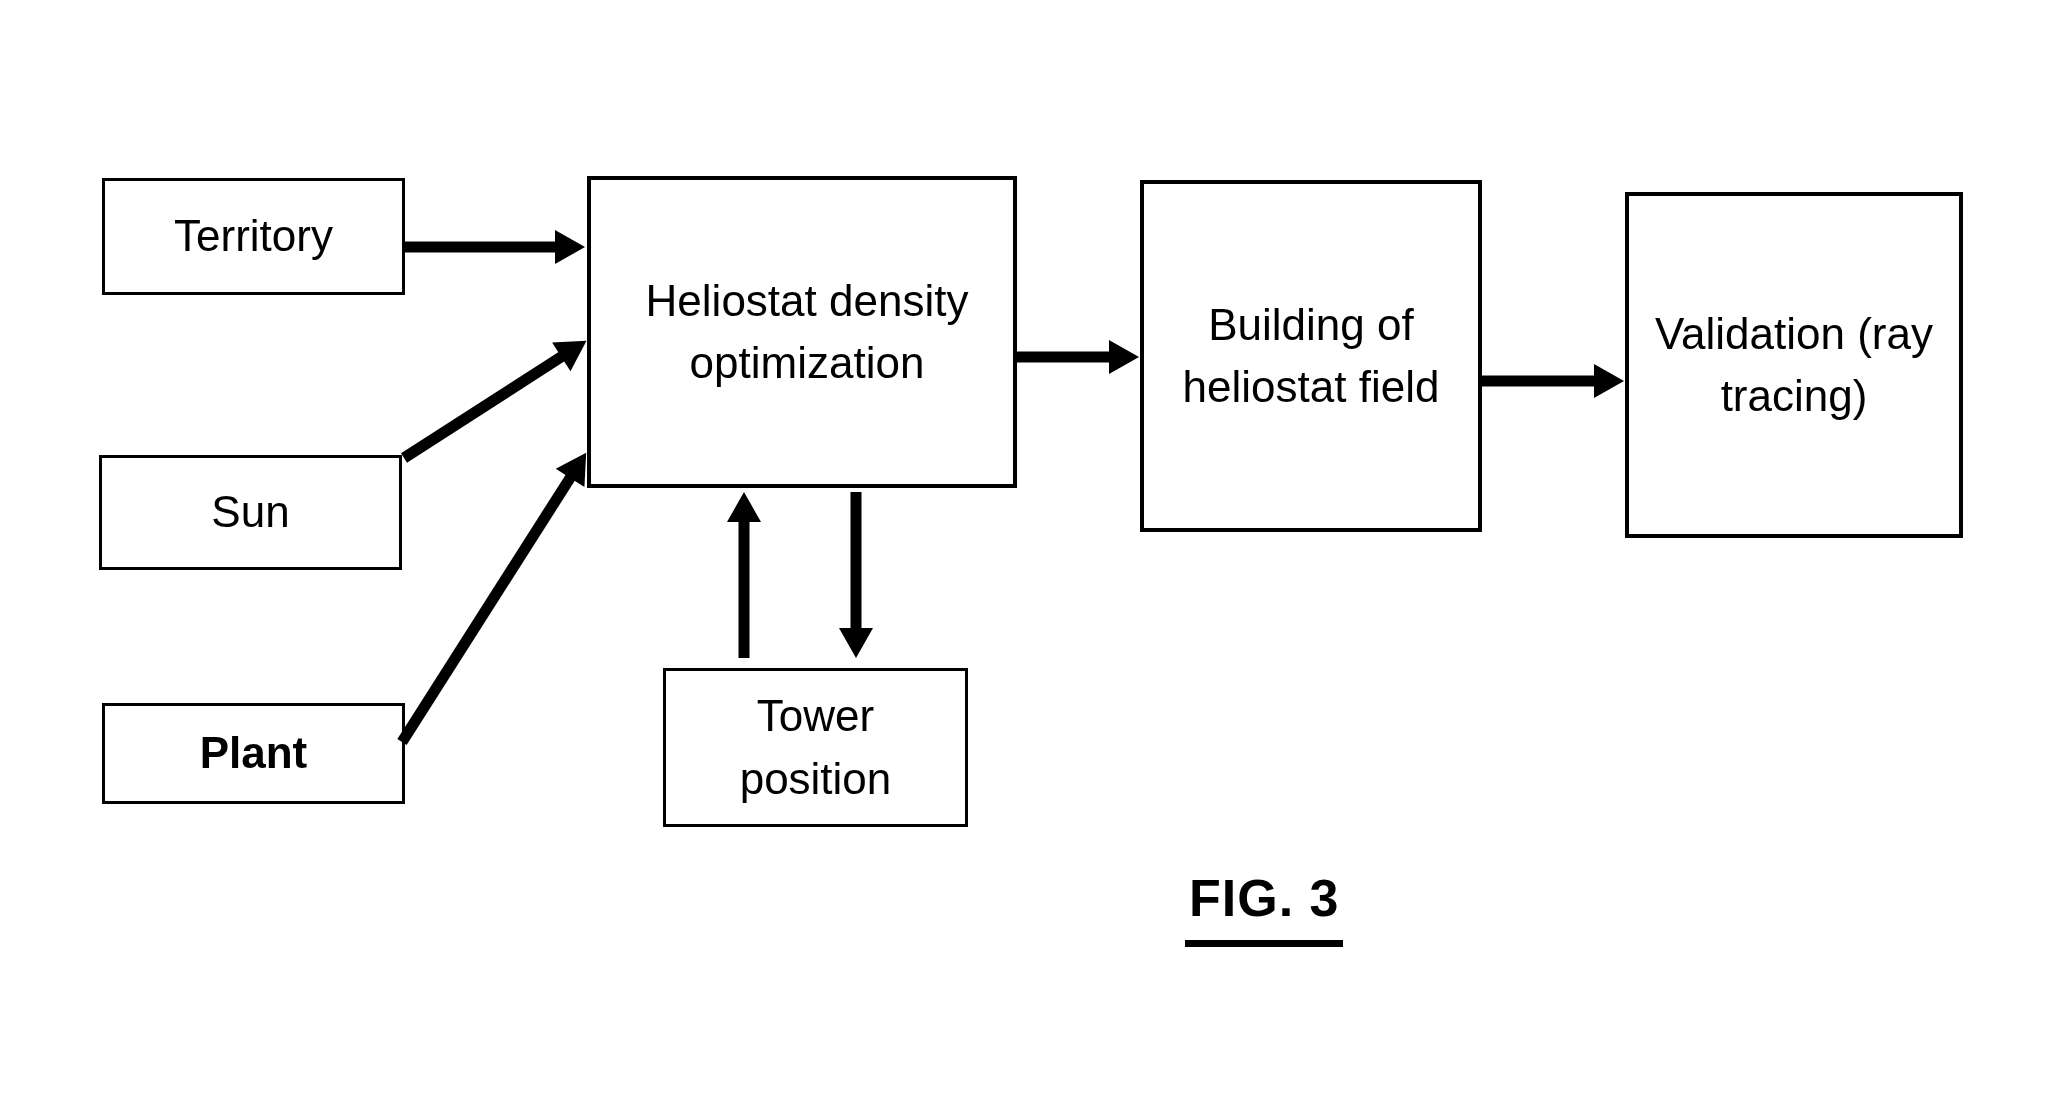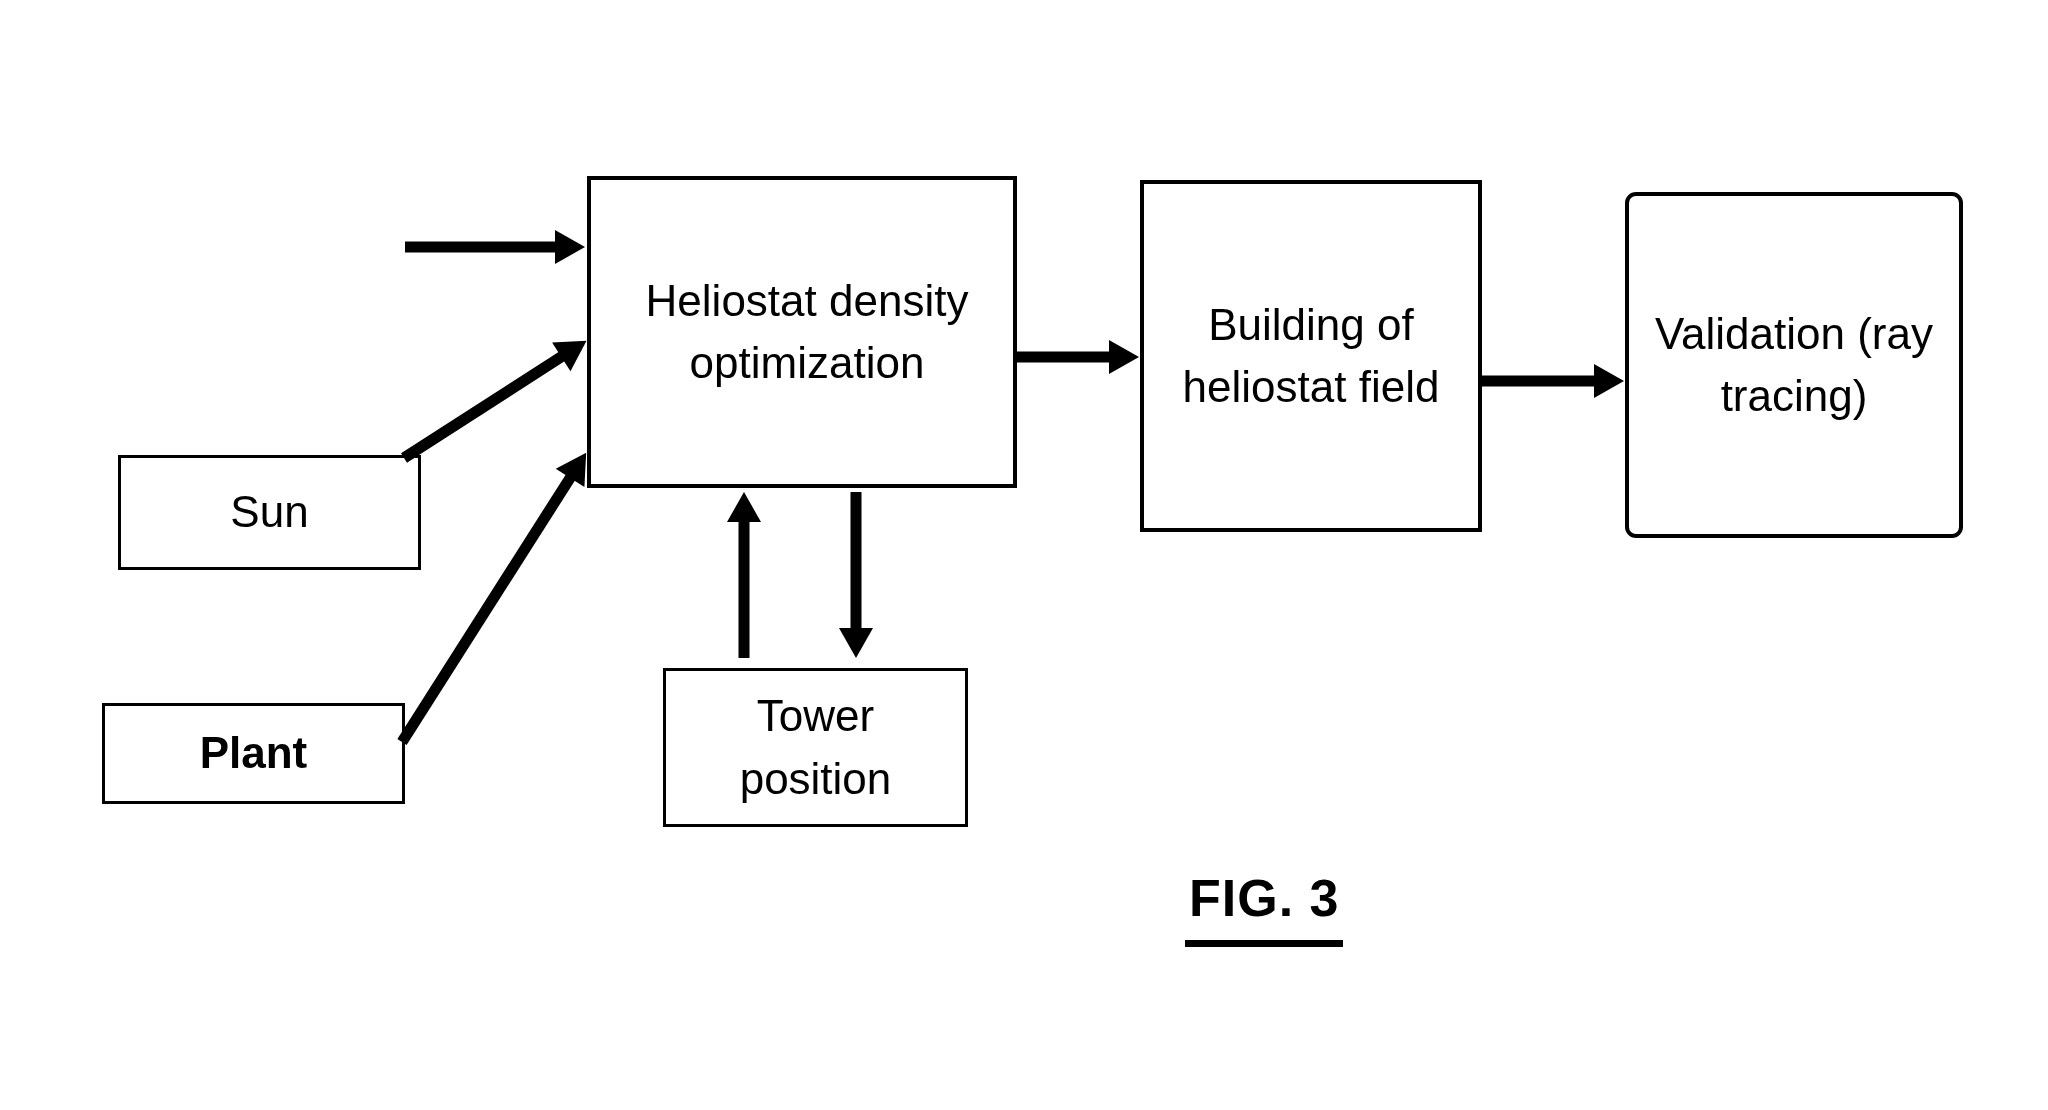--- a/index.html
+++ b/index.html
@@ -27,27 +27,27 @@
     box-sizing: border-box;
     font-size: 44px;
     line-height: 1.42;
     color: #000000;
   }
   .node.big { border-width: 4px; }
   .node .label { display: block; }
 
   
   .n-territory  { left: 102px;  top: 178px; width: 303px; height: 117px; }
-  .n-sun        { left: 118px;  top: 455px; width: 303px; height: 115px; }
+  .n-sun        { left: 99px;  top: 455px; width: 303px; height: 115px; }
   .n-plant      { left: 102px;  top: 703px; width: 303px; height: 101px; font-weight: bold; }
   .n-heliostat  { left: 587px;  top: 176px; width: 430px; height: 312px; padding-left: 10px; }
   .n-tower      { left: 663px;  top: 668px; width: 305px; height: 159px; }
   .n-tower .label { max-width: 230px; }
   .n-building   { left: 1140px; top: 180px; width: 342px; height: 352px; }
-  .n-validation { left: 1625px; top: 192px; width: 338px; height: 346px; border-radius: 11px; }
+  .n-validation { left: 1625px; top: 192px; width: 338px; height: 346px; }
 
   
   .arrow {
     position: absolute;
     height: 36px;
     transform-origin: 0 50%;
   }
   .arrow .shaft {
     position: absolute;
     left: 0;
@@ -88,20 +88,23 @@
     border-bottom: 7px solid #000000;
     padding: 0 4px 12px 4px;
     white-space: nowrap;
   }
 </style>
 </head>
 <body>
 
 <div class="canvas">
 
+  <div class="node n-territory">
+    <span class="label">Territory</span>
+  </div>
 
   <div class="node n-sun">
     <span class="label">Sun</span>
   </div>
 
   <div class="node n-plant">
     <span class="label">Plant</span>
   </div>
 
   <div class="node big n-heliostat">

